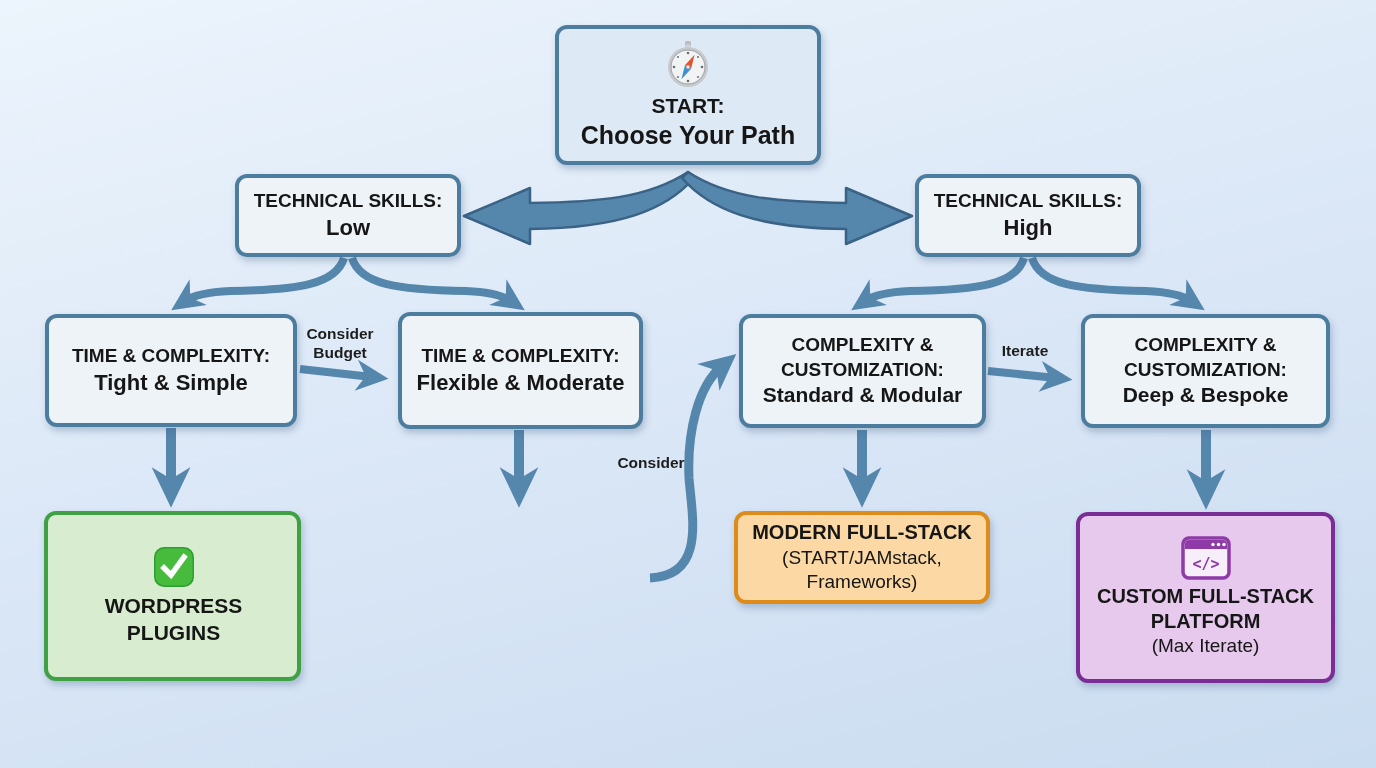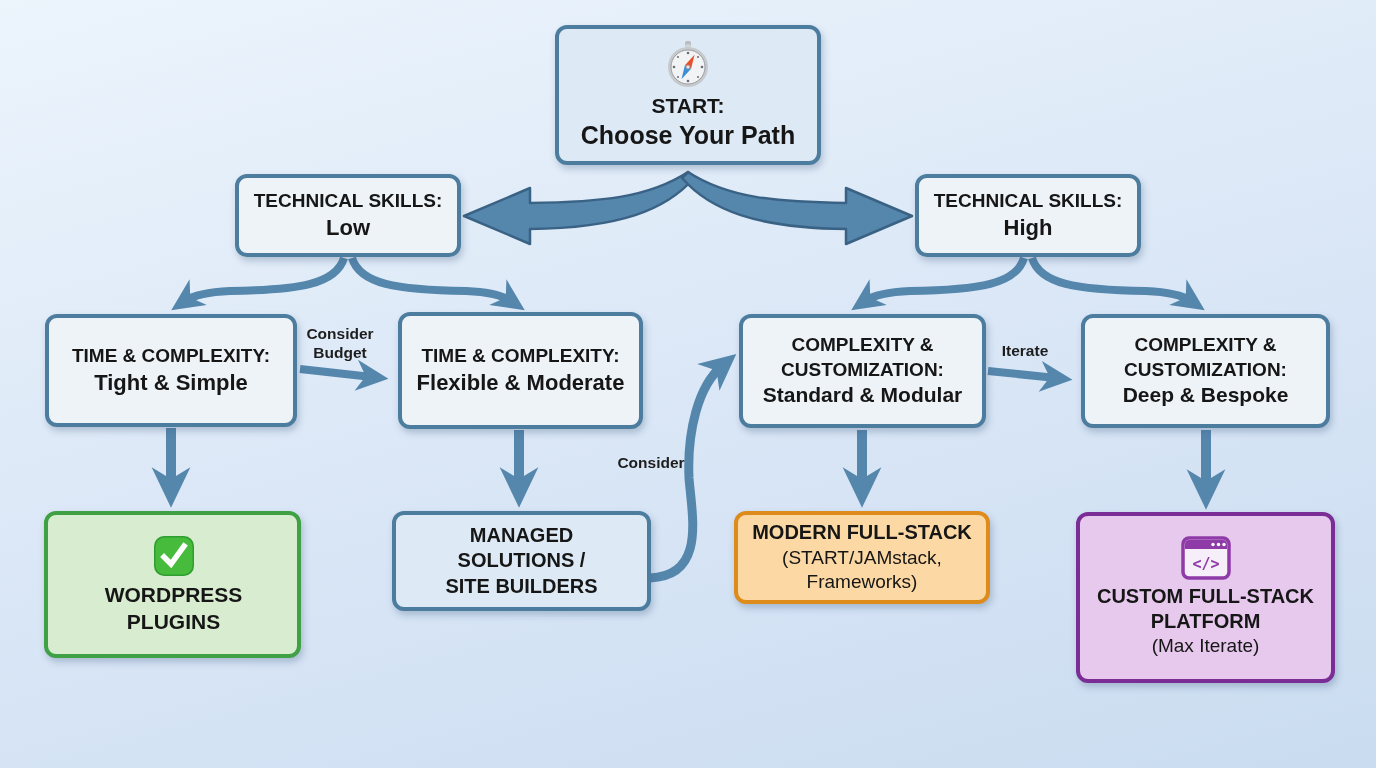--- a/index.html
+++ b/index.html
@@ -149,33 +149,29 @@
     <span class="t1">CUSTOMIZATION:</span>
     <span class="t3">Standard &amp; Modular</span>
   </div>
 
   <div class="node" style="left:1081px;top:314px;width:249px;height:114px;">
     <span class="t1">COMPLEXITY &amp;</span>
     <span class="t1">CUSTOMIZATION:</span>
     <span class="t3">Deep &amp; Bespoke</span>
   </div>
 
-  <div class="node node-green" style="left:44px;top:511px;width:257px;height:147px;padding-left:16px;">
+  <div class="node node-green" style="left:44px;top:511px;width:257px;height:170px;padding-left:16px;">
     <svg class="icon" width="44" height="44" viewBox="0 0 44 44">
       <rect x="2" y="2" width="40" height="40" rx="10" fill="#2f9e30"></rect>
       <rect x="3.5" y="3.5" width="37" height="37" rx="9" fill="#47bb3c"></rect>
       <path d="M 12 23 L 19 30 L 32 12" fill="none" stroke="#ffffff" stroke-width="5.5" stroke-linecap="square"></path>
     </svg>
     <span class="t3">WORDPRESS PLUGINS</span>
   </div>
 
-  <div class="node node-managed" style="left:392px;top:511px;width:259px;height:100px;">
-    <span class="t1">MANAGED SOLUTIONS /</span>
-    <span class="t1">SITE BUILDERS</span>
-  </div>
 
   <div class="node node-orange" style="left:734px;top:511px;width:256px;height:93px;">
     <span class="t3">MODERN FULL-STACK</span>
     <span class="sub">(START/JAMstack,</span>
     <span class="sub">Frameworks)</span>
   </div>
 
   <div class="node node-purple" style="left:1076px;top:512px;width:259px;height:171px;">
     <svg class="icon" width="50" height="44" viewBox="0 0 50 44">
       <rect x="2" y="2" width="46" height="40" rx="6" fill="#f6eef8" stroke="#8e3ba8" stroke-width="3.5"></rect>

